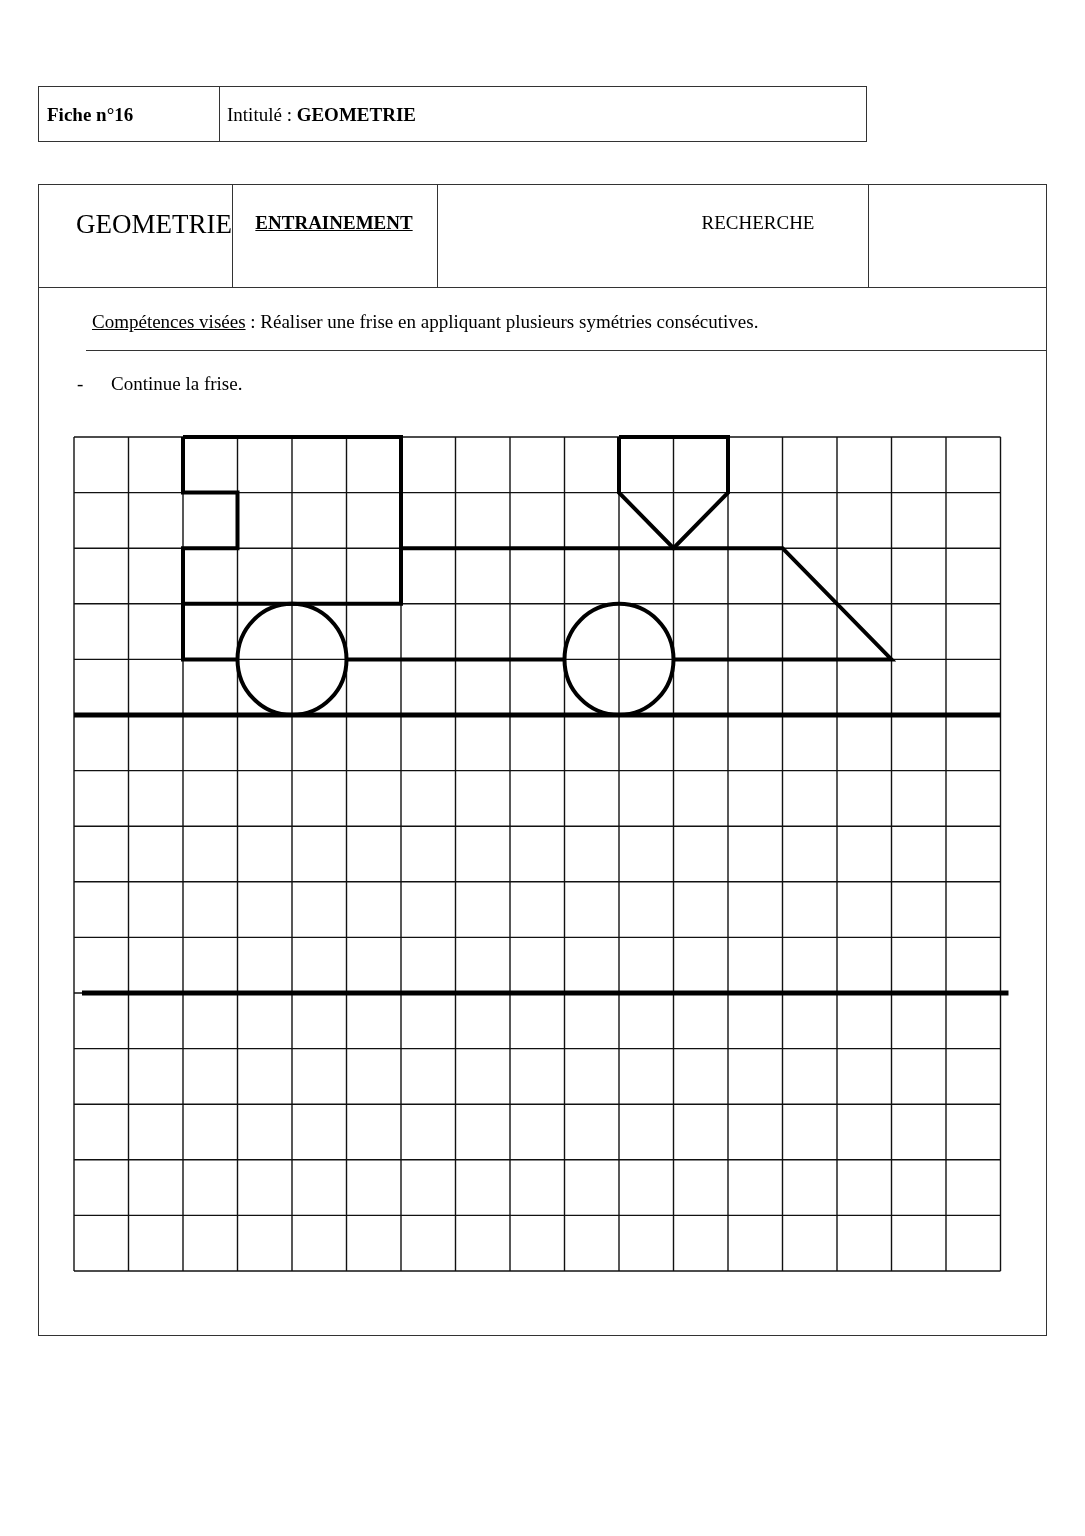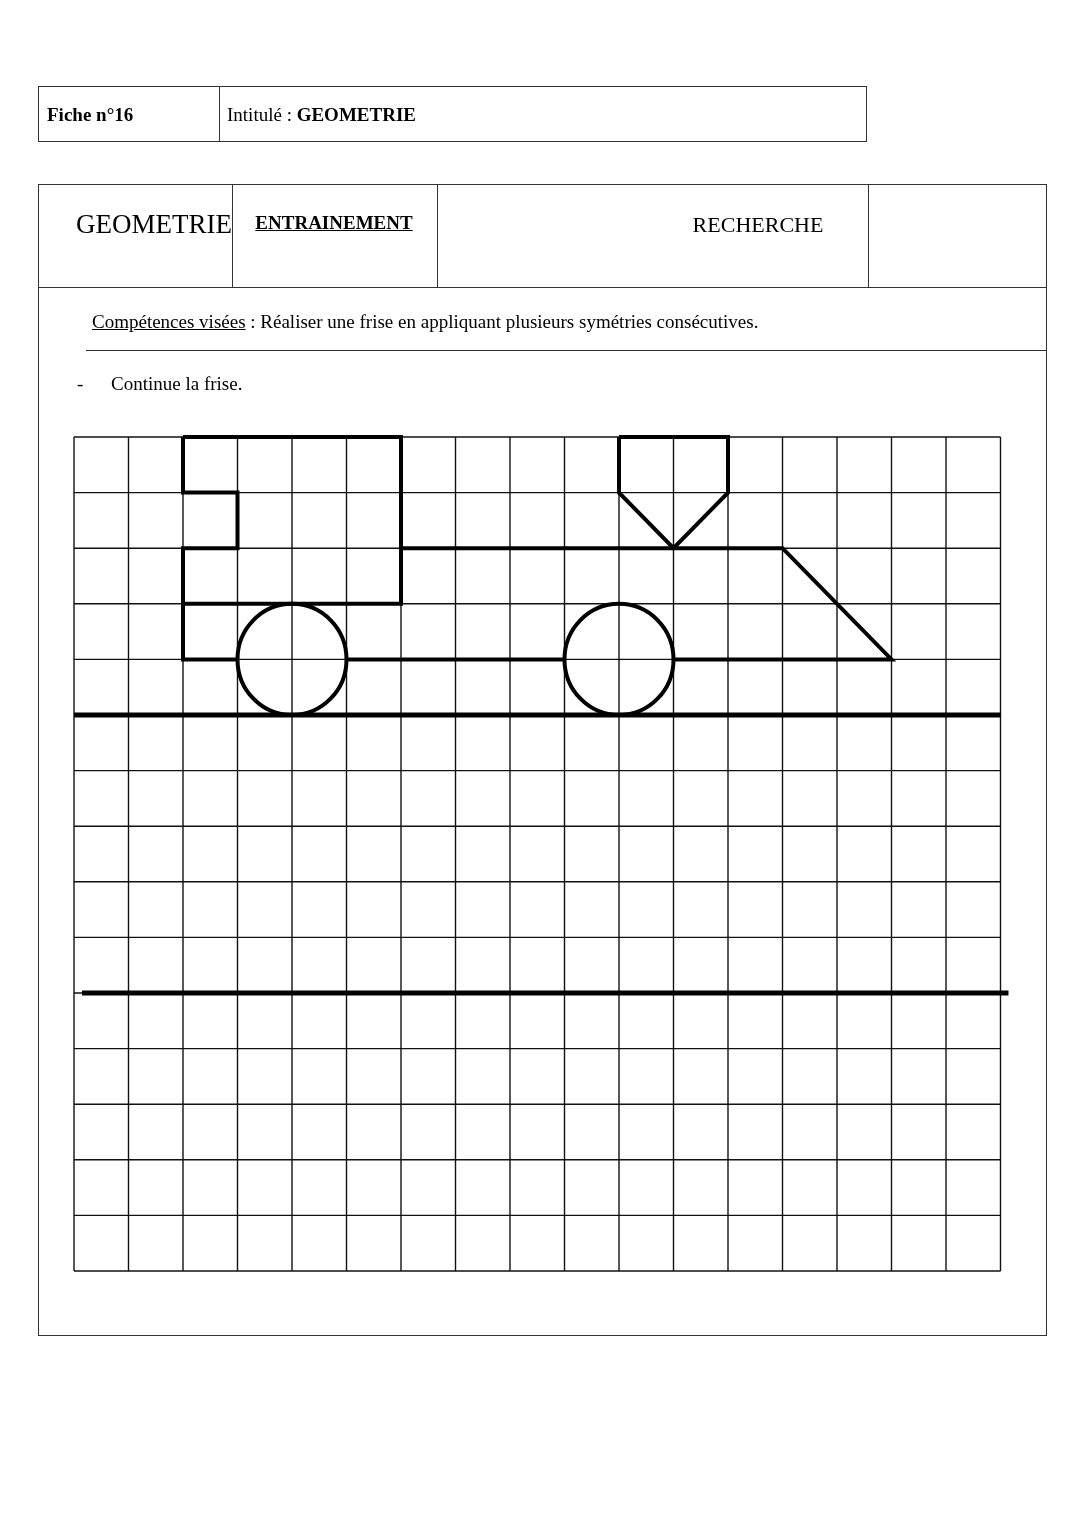--- a/index.html
+++ b/index.html
@@ -16,21 +16,21 @@
   .hdr-cell { position:absolute; top:0; bottom:0; border-right:1.5px solid #333; box-sizing:border-box; text-align:center; }
   .hdr-cell.last { border-right:none; }
   .hdr-cell span { display:block; }
   #c-geo { left:0; width:194px; }
   #c-geo span { font-size:27px; padding-top:24px; text-align:right; padding-left:7px; }
   #c-ent { left:192px; width:207px; }
   #c-ent span { font-size:19px; font-weight:bold; text-decoration:underline; padding-top:27px; }
   #c-tra { left:401px; width:208px; }
   #c-tra span { font-size:19px; padding-top:27px; }
   #c-rec { left:609px; width:221px; }
-  #c-rec span { font-size:22px; padding-top:27px; }
+  #c-rec span { font-size:19px; padding-top:27px; }
   #c-niv { left:830px; width:177px; }
   #c-niv span { font-size:19px; font-weight:bold; }
   #c-niv .l1 { padding-top:27px; }
   .comp-row { position:absolute; left:0; right:0; top:102px; height:63px; border-bottom:1.5px solid #333;margin-left:47px; }
   .comp-row .txt { position:absolute; left:6px; top:24px; font-size:19px; }
   .comp-row .lbl { text-decoration:underline; }
   .instr { position:absolute; left:38px; top:188px; font-size:19px; }
   .instr .dash { display:inline-block; width:34px; }
 
   #grid-svg { position:absolute; left:0; top:0; }

